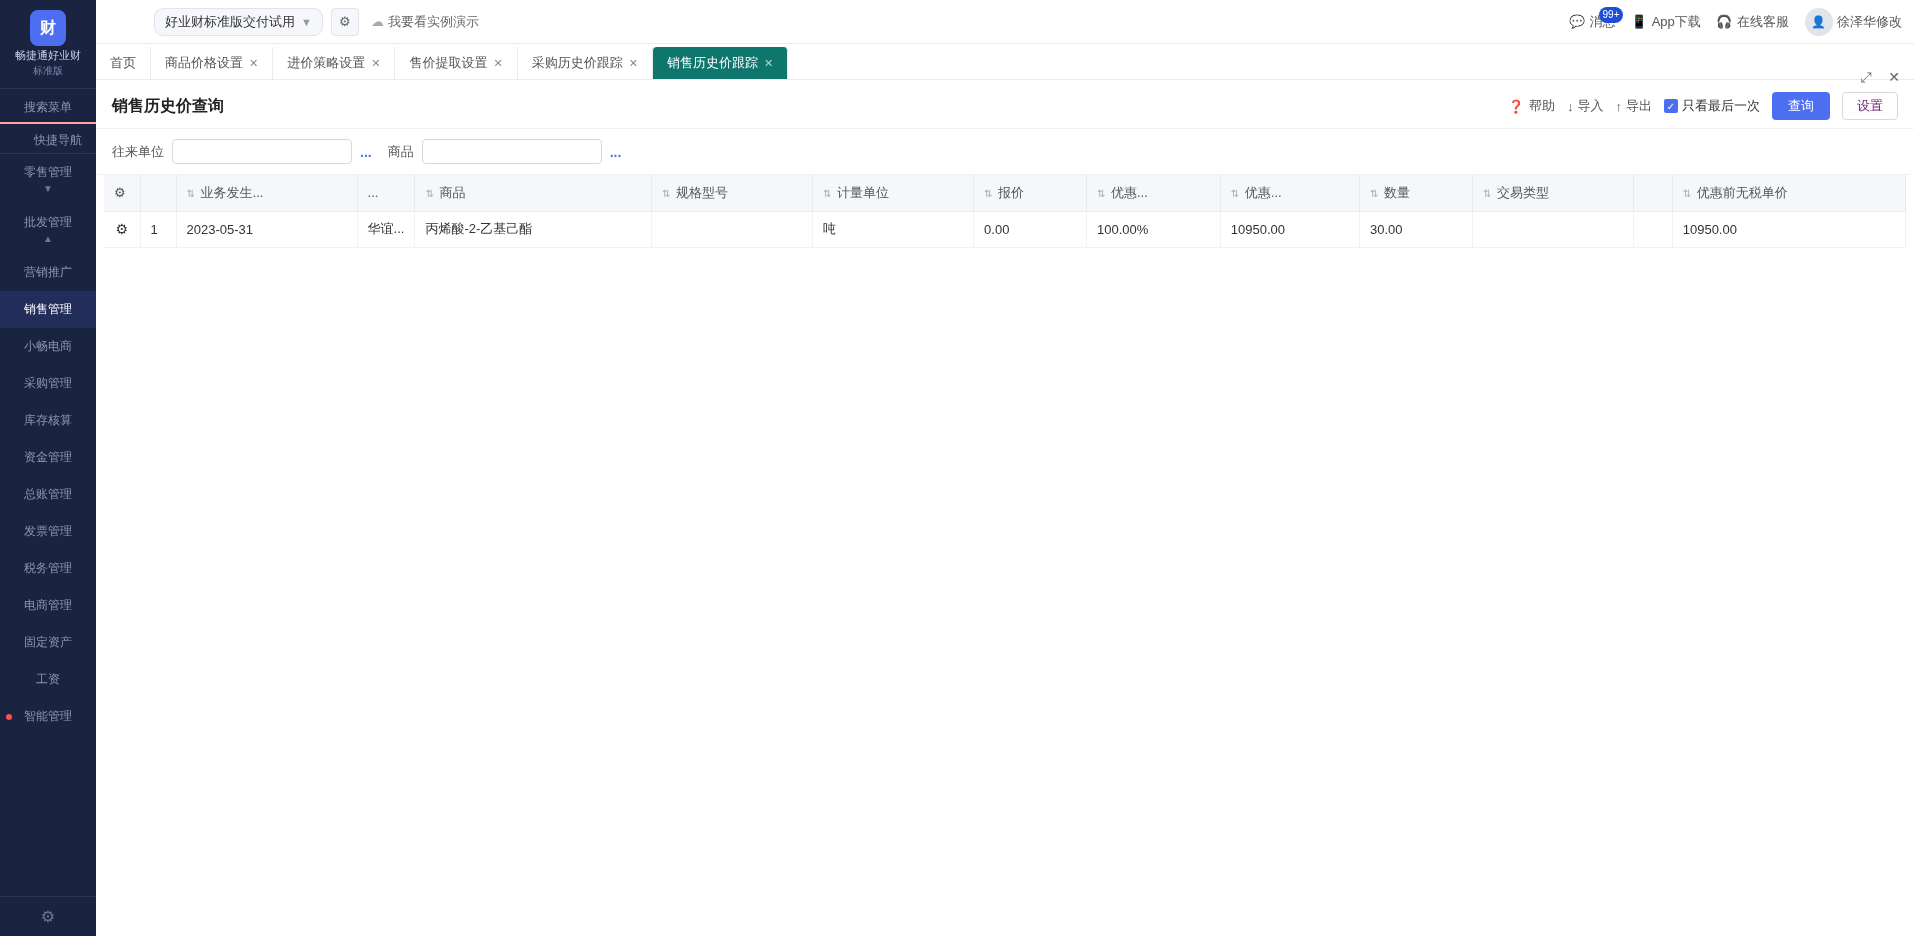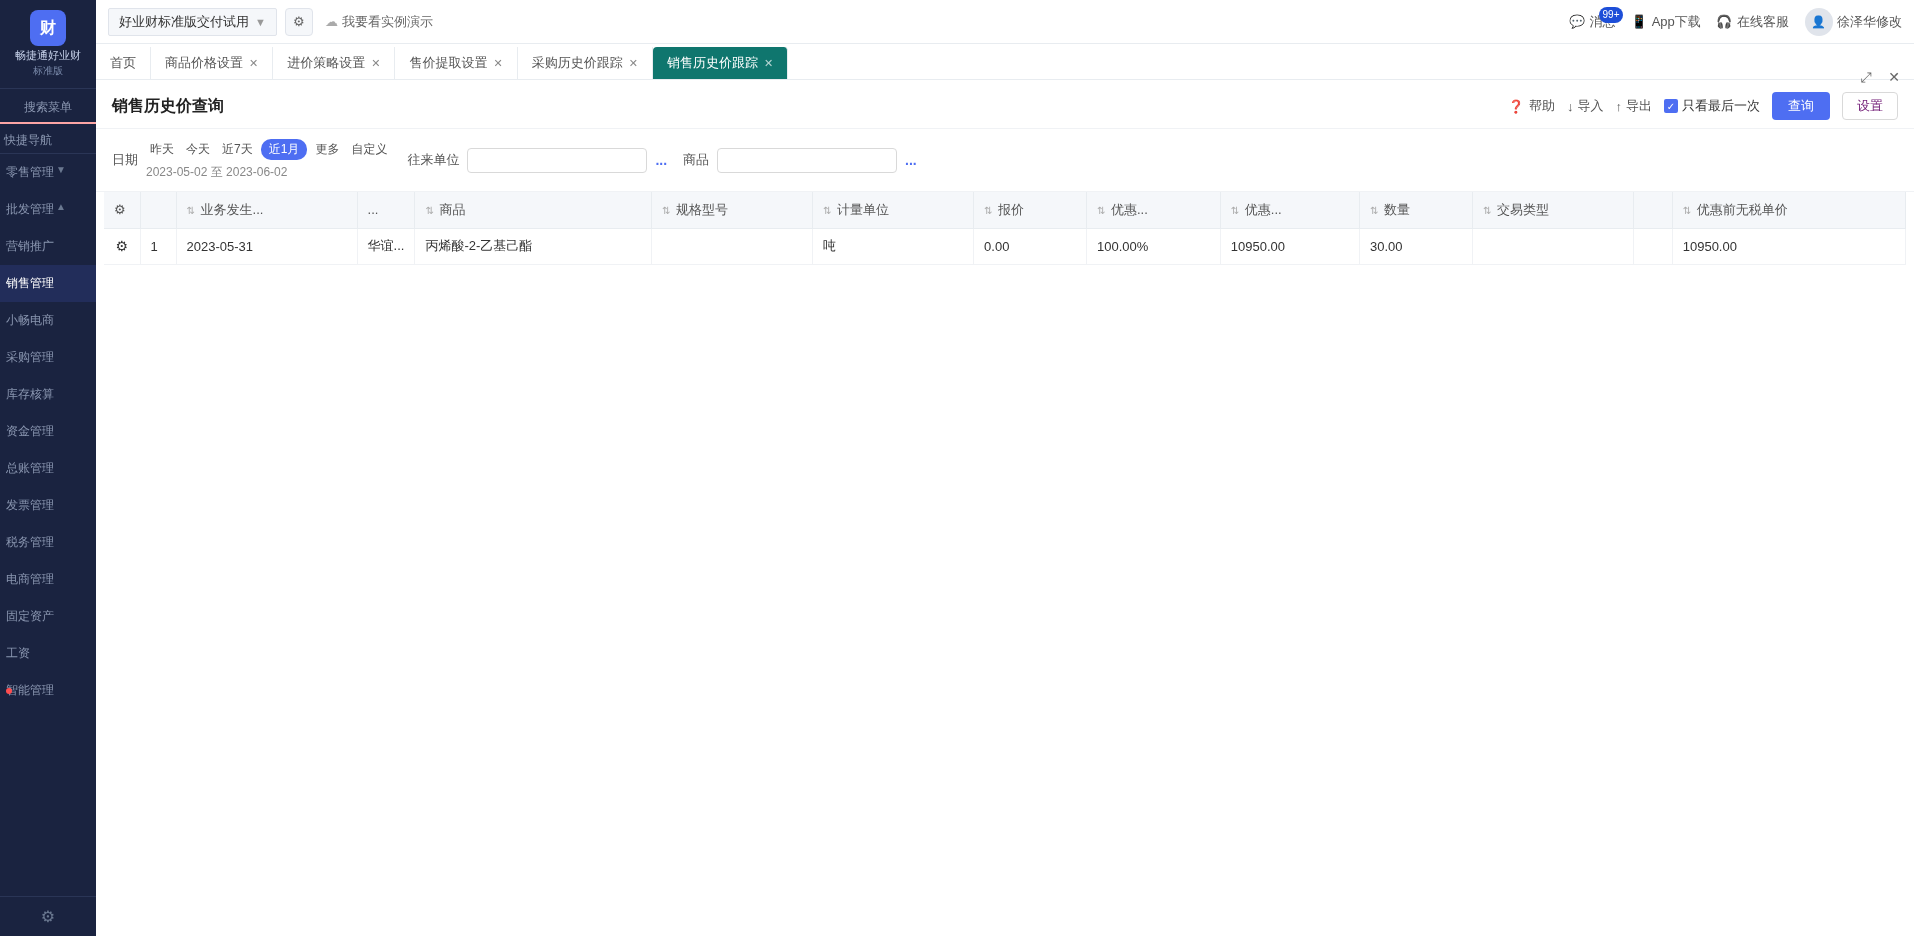--- a/index.html
+++ b/index.html
@@ -36,41 +36,41 @@
     .sidebar-search {
       padding: 10px 6px 6px;
       text-align: center;
       font-size: 12px;
       color: #8a96b0;
       cursor: pointer;
       border-bottom: 2px solid #fca5a5;
     }
 
     .sidebar-nav {
-      padding: 8px 4px 4px;
-      text-align: left;
+      padding: 8px 14px 4px;
+      text-align: right;
       font-size: 12px;
       color: #8a96b0;
       cursor: pointer;
       border-bottom: 1px solid #2a3556;
     }
 
     .sidebar-items { flex: 1; overflow-y: auto; }
     .sidebar-items::-webkit-scrollbar { width: 0; }
 
     .sidebar-item {
       padding: 10px 6px;
       text-align: center;
       font-size: 12px;
       color: #8a96b0;
       cursor: pointer;
       position: relative;
       display: flex;
-      flex-direction: row;
-      align-items: flex-start;
+      flex-direction: column;
+      align-items: center;
       gap: 2px;
     }
     .sidebar-item.active { color: #fff; background: rgba(78,110,242,0.15); }
     .sidebar-item.has-indicator::before {
       content: '';
       position: absolute;
       left: 6px;
       top: 50%;
       transform: translateY(-50%);
       width: 6px; height: 6px;
@@ -111,26 +111,27 @@
       border-bottom: 1px solid #e8ecf0;
       gap: 8px;
       flex-shrink: 0;
     }
     .topbar-module-select {
       display: flex;
       align-items: center;
       gap: 6px;
       background: #f5f7fa;
       border: 1px solid #e0e4eb;
-      border-radius: 2px;
+      border-radius: 9px;
       padding: 4px 10px;
       cursor: pointer;
       font-size: 13px;
       color: #333;
       min-width: 160px;
+      margin-left: 46px;
     }
     .topbar-module-select .arrow { color: #999; font-size: 11px; }
     .topbar-settings-btn {
       width: 28px; height: 28px;
       border: 1px solid #e0e4eb;
       border-radius: 4px;
       display: flex; align-items: center; justify-content: center;
       cursor: pointer;
       color: #666;
       background: #f5f7fa;
@@ -552,34 +553,20 @@
         <div class="only-last-checkbox">
           <div class="checkbox-box">✓</div>
           <span>只看最后一次</span>
         </div>
         <button class="query-btn">查询</button>
         <button class="settings-btn-small">设置</button>
       </div>
     </div>
 
     <div class="filter-area">
-      <div class="filter-group">
-        <span class="filter-label">日期</span>
-        <div style="display:flex;flex-direction:column;gap:2px;">
-          <div class="date-options">
-            <span class="date-option">昨天</span>
-            <span class="date-option">今天</span>
-            <span class="date-option">近7天</span>
-            <span class="date-option active">近1月</span>
-            <span class="date-option">更多</span>
-            <span class="date-option">自定义</span>
-          </div>
-          <div class="date-range">2023-05-02 至 2023-06-02</div>
-        </div>
-      </div>
 
       <div class="filter-input-group">
         <span class="filter-label">往来单位</span>
         <input class="filter-input" type="text" placeholder="" style="">
         <span class="filter-dots">...</span>
       </div>
 
       <div class="filter-input-group">
         <span class="filter-label">商品</span>
         <input class="filter-input" type="text" placeholder="" style="">

